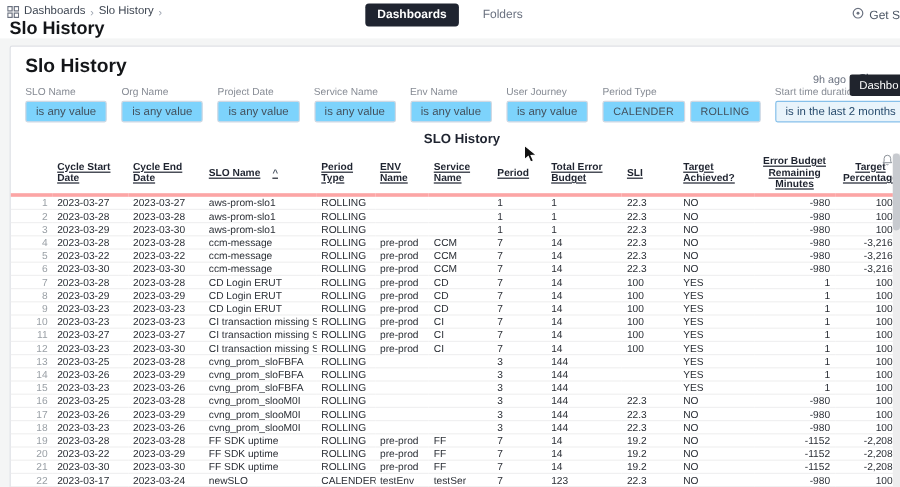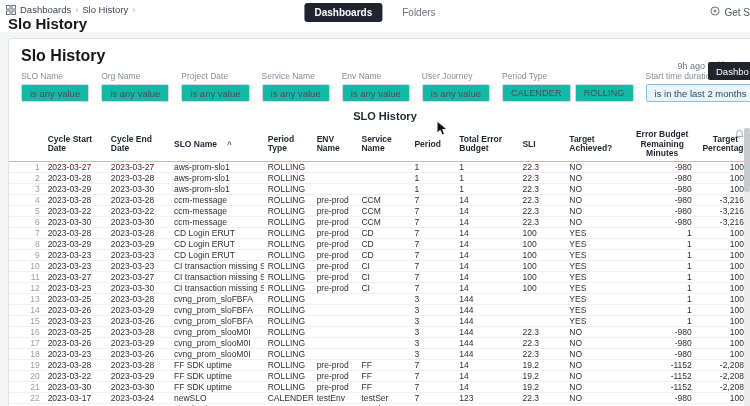--- a/index.html
+++ b/index.html
@@ -24,38 +24,38 @@
   .card-head { position:relative; padding:8px 12px 0 12px; }
   .card-title { font-size:16px; font-weight:bold; color:#141619; }
   .refresh-group { position:absolute; right:16px; top:10px; display:flex; align-items:center; gap:8px;margin-top:11px; }
   .ago { font-size:9px; color:#6b7280; }
   .icon-btn { cursor:pointer; display:inline-flex; }
 
   
   .filters-row { display:flex; gap:12px; padding:6px 12px 0 12px; align-items:flex-start; }
   .filter { display:flex; flex-direction:column; gap:3px; }
   .f-label { font-size:8.5px; color:#868b94; white-space:nowrap; }
-  .sbox { border:1px solid #cfd8e3; border-radius:2px; background:#14b8a6; height:18px; display:flex; align-items:center;
+  .sbox { border:1px solid #cfd8e3; border-radius:2px; background:#7dd3fc; height:18px; display:flex; align-items:center;
           padding:0 8px; font-size:9.5px; color:#42505c; white-space:nowrap; cursor:pointer; min-width:62px; }
   .opt-group { display:flex; gap:4px; }
   .opt-group .sbox { min-width:0; font-size:9px; letter-spacing:0.2px; }
   .sbox.hl { background:#e9f4fb; border-color:#86c0ea; color:#274b6d; }
 
   
   .dash-btn { position:absolute; left:708px; top:62px; width:86px; height:18px; background:#20242d; color:#fff;
               font-size:9.5px; display:flex; align-items:center; padding:0 8px; border-radius:2px; cursor:pointer; }
 
   
   .table-panel { position:relative; margin-top:8px; }
   .table-title { text-align:center; font-size:11px; font-weight:bold; color:#1f2430; height:16px; }
   .panel-bell { position:absolute; right:16px; top:16px; cursor:pointer; }
 
   table.slo-table { width:746px; table-layout:fixed; border-collapse:collapse; margin-top:2px; }
   .slo-table th { font-size:8.5px; font-weight:bold; color:#1f2430; padding:2px 4px; line-height:9.5px;
-                  border-bottom:1px solid #fca5a5; vertical-align:middle; white-space:normal; cursor:pointer; }
+                  border-bottom:3px solid #fca5a5; vertical-align:middle; white-space:normal; cursor:pointer;text-decoration:underline; }
   .slo-table td { font-size:8.5px; color:#2b2f36; padding:1px 4px; line-height:8px;
                   border-bottom:1px solid #f0f0f1; white-space:nowrap; overflow:hidden; }
   .slo-table td.col0 { color:#9aa0a6; }
   .al-left { text-align:left; } .al-right { text-align:right; } .al-center { text-align:center;margin-left:28px; }
   .sort-caret { margin-left:10px; font-size:8px; color:#4b5563; }
 
   
   .v-scrollbar { position:absolute; right:0; top:128px; width:6px; height:278px; background:#ededee; }
   .v-thumb { width:6px; height:64px; background:#c7cacf; border-radius:3px; }
 

